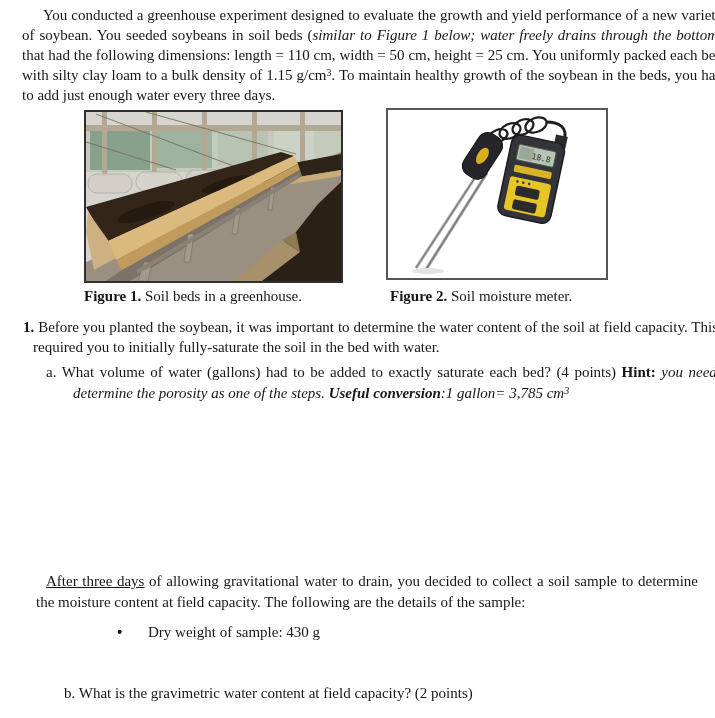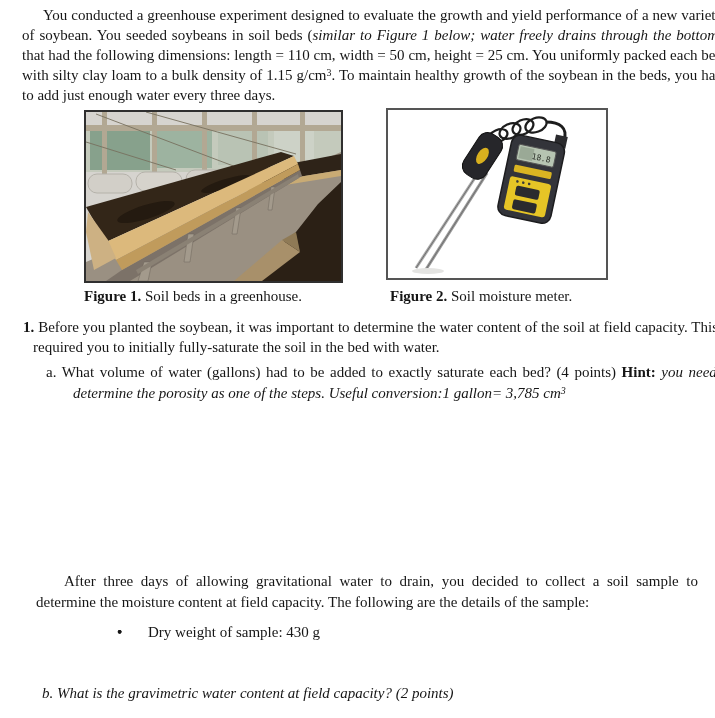--- a/index.html
+++ b/index.html
@@ -2,22 +2,22 @@
 <html><head>
 <meta charset="utf-8">
 <style>
   html,body{margin:0;padding:0;}
   body{
     width:715px;height:718px;background:#ffffff;position:relative;overflow:hidden;
     font-family:"Liberation Serif", serif;font-size:15px;color:#161616;
   }
   .b{font-weight:bold;}
   .i{font-style:italic;}
-  .bi{font-weight:normal;font-style:italic;}
-  .u{margin-left:18px;}
+  .bi{font-weight:bold;font-style:italic;}
+  .u{text-decoration:underline;}
   sup{font-size:10px;line-height:0;vertical-align:4px;}
   .intro{
     position:absolute;top:5px;left:22px;width:701px;margin:0;
     text-indent:21px;text-align:justify;line-height:20px;
   }
   .figbox{position:absolute;background:#fff;}
   .fig1{left:84px;top:110px;width:255px;height:169px;border:2px solid #2f2f2f;}
   .fig2{left:386px;top:108px;width:218px;height:168px;border:2px solid #555;}
   .cap{position:absolute;top:287px;text-align:left;line-height:19px;}
   .cap1{left:84px;width:259px;}
@@ -32,21 +32,21 @@
   }
   .followup{
     position:absolute;left:36px;top:571px;width:662px;
     text-indent:10px;text-align:justify;line-height:21px;
   }
   .details{
     position:absolute;left:148px;top:621px;margin:0;padding:0;list-style:none;line-height:22px;
   }
   .details li{position:relative;}
   .bullet{position:absolute;left:-31px;top:0;}
-  .qb{position:absolute;left:42px;top:683px;width:650px;line-height:20px;font-style:italic;}
+  .qb{position:absolute;left:64px;top:683px;width:650px;line-height:20px;}
   svg{display:block;}
 </style>
 </head>
 <body>
 
 <p class="intro"><span>You conducted a greenhouse experiment designed to evaluate the growth and yield performance of a new variety of soybean. You seeded soybeans in soil beds (</span><span class="i">similar to Figure 1 below; water freely drains through the bottom</span><span>) that had the following dimensions: length = 110 cm, width = 50 cm, height = 25 cm. You uniformly packed each bed with silty clay loam to a bulk density of 1.15 g/cm</span><sup>3</sup><span>. To maintain healthy growth of the soybean in the beds, you had to add just enough water every three days.</span></p>
 
 <div class="figbox fig1">
   <svg width="255" height="169" viewBox="0 0 255 169">
 

